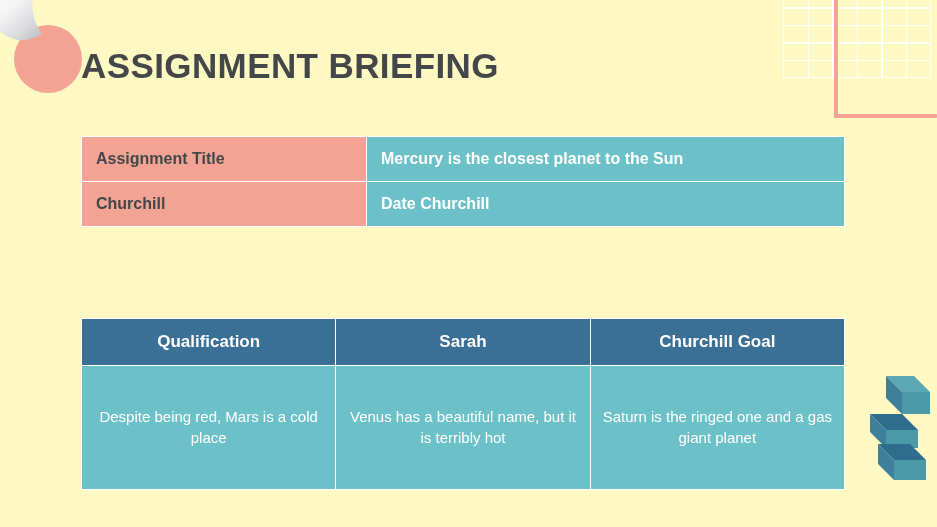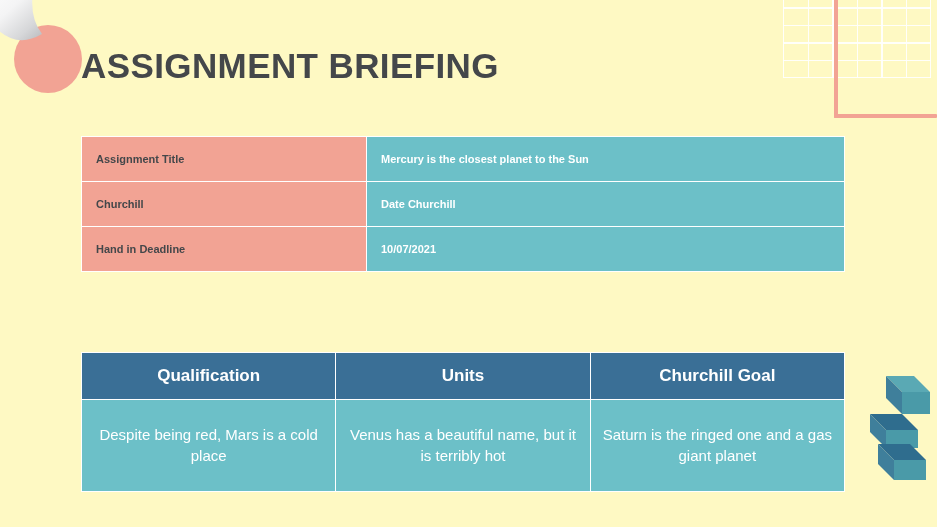--- a/index.html
+++ b/index.html
@@ -110,39 +110,39 @@
     top: 136px;
     width: 764px;
     border-collapse: collapse;
     table-layout: fixed;
   }
   .tbl-info td {
     height: 44px;
     padding: 0 14px;
     border: 1.6px solid #ffffff;
     vertical-align: middle;
-    font-size: 11px;
+    font-size: 16px;
   }
   .tbl-info td.lbl {
     width: 256px;
     background: #f2a394;
     color: #44474a;
     font-weight: bold;
   }
   .tbl-info td.val {
     background: #6cc0c8;
     color: #ffffff;
     font-weight: bold;
   }
 
   
   .tbl-criteria {
     position: absolute;
     left: 81px;
-    top: 352px;
+    top: 318px;
     width: 764px;
     border-collapse: collapse;
     table-layout: fixed;
     border-radius: 31px;
   }
   .tbl-criteria th {
     height: 44px;
     background: #3a6f96;
     color: #ffffff;
     font-size: 17px;
@@ -153,21 +153,21 @@
   }
   .tbl-criteria td {
     height: 91px;
     background: #6cc0c8;
     color: #ffffff;
     font-size: 15px;
     font-weight: normal;
     text-align: center;
     border: 1.6px solid #ffffff;
     vertical-align: middle;
-    padding: 0 12px;
+    padding: 16px 12px;
     line-height: 1.35;
   }
 </style>
 </head>
 <body>
 
 <div id="slide">
 
   <div class="deco-circle"></div>
 
@@ -227,32 +227,28 @@
   <table class="tbl-info">
     <tbody>
       <tr>
         <td class="lbl">Assignment Title</td>
         <td class="val">Mercury is the closest planet to the Sun</td>
       </tr>
       <tr>
         <td class="lbl">Churchill</td>
         <td class="val">Date Churchill</td>
       </tr>
-      <tr>
-        <td class="lbl">Hand in Deadline</td>
-        <td class="val">10/07/2021</td>
-      </tr>
     </tbody>
   </table>
 
   <table class="tbl-criteria">
     <thead>
       <tr>
         <th>Qualification</th>
-        <th>Units</th>
+        <th>Sarah</th>
         <th>Churchill Goal</th>
       </tr>
     </thead>
     <tbody>
       <tr>
         <td>Despite being red, Mars is a cold place</td>
         <td>Venus has a beautiful name, but it is terribly hot</td>
         <td>Saturn is the ringed one and a gas giant planet</td>
       </tr>
     </tbody>

